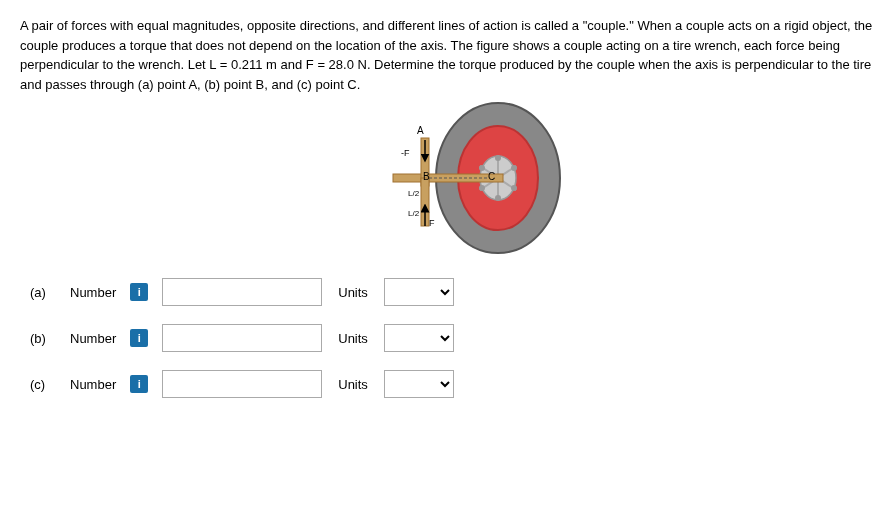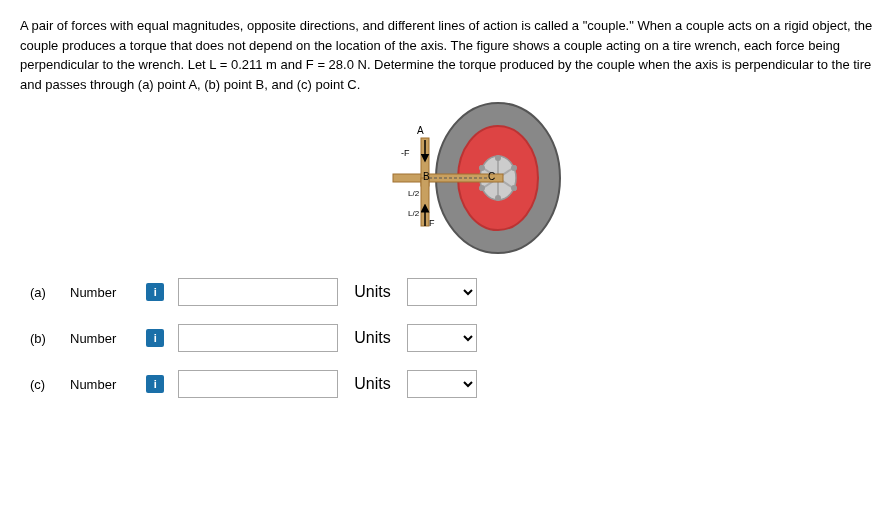--- a/index.html
+++ b/index.html
@@ -57,21 +57,21 @@
     }
 
     .part-label {
       font-size: 13px;
       width: 30px;
       font-weight: normal;
     }
 
     .number-label {
       font-size: 13px;
-      margin-right: 20px;
+      margin-right: 4px;
     }
 
     .info-badge {
       display: inline-flex;
       align-items: center;
       justify-content: center;
       width: 18px;
       height: 18px;
       background: #1a6fa8;
       color: #fff;
@@ -86,21 +86,21 @@
     .number-input {
       width: 160px;
       height: 28px;
       border: 1px solid #aaa;
       padding: 2px 6px;
       font-size: 13px;
       outline: none;
     }
 
     .units-label {
-      font-size: 16px;
+      font-size: 13px;
       margin-left: 6px;
       margin-right: 6px;
     }
 
     .units-select {
       width: 70px;
       height: 28px;
       border: 1px solid #aaa;
       font-size: 13px;
       background: #fff;

